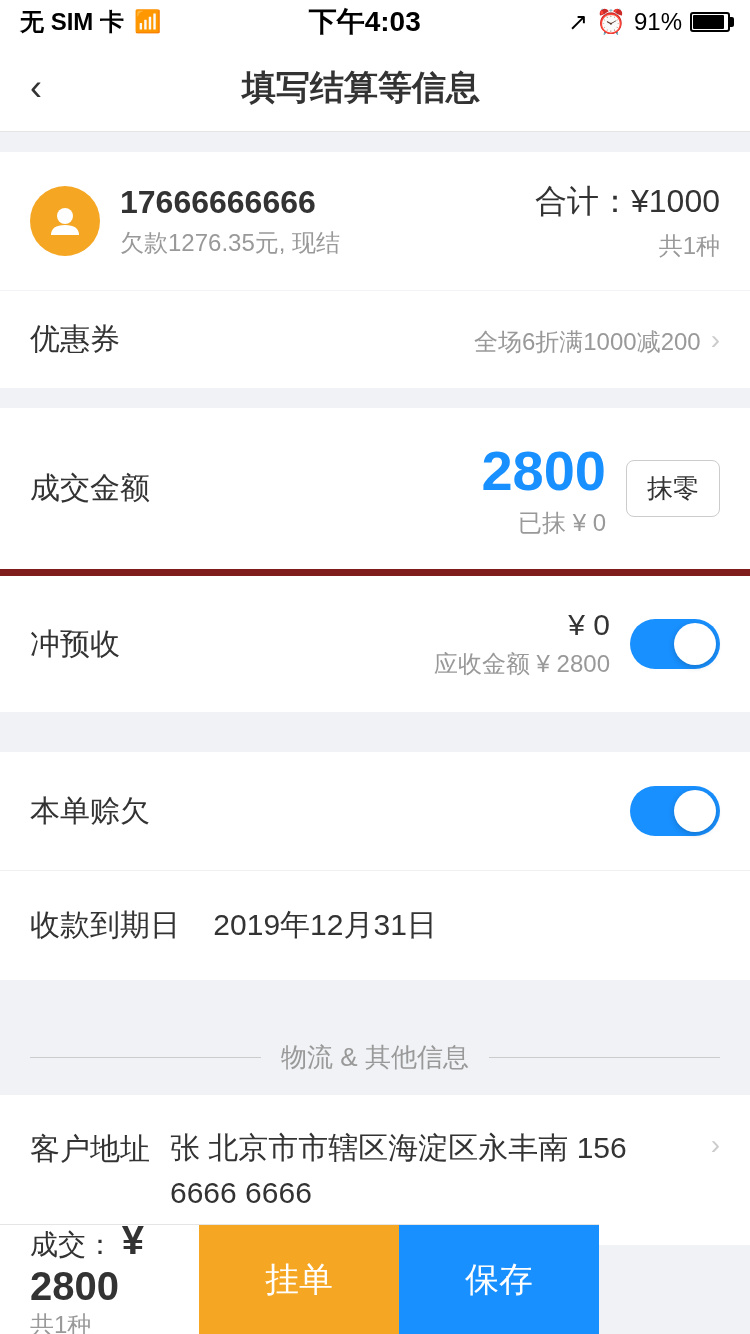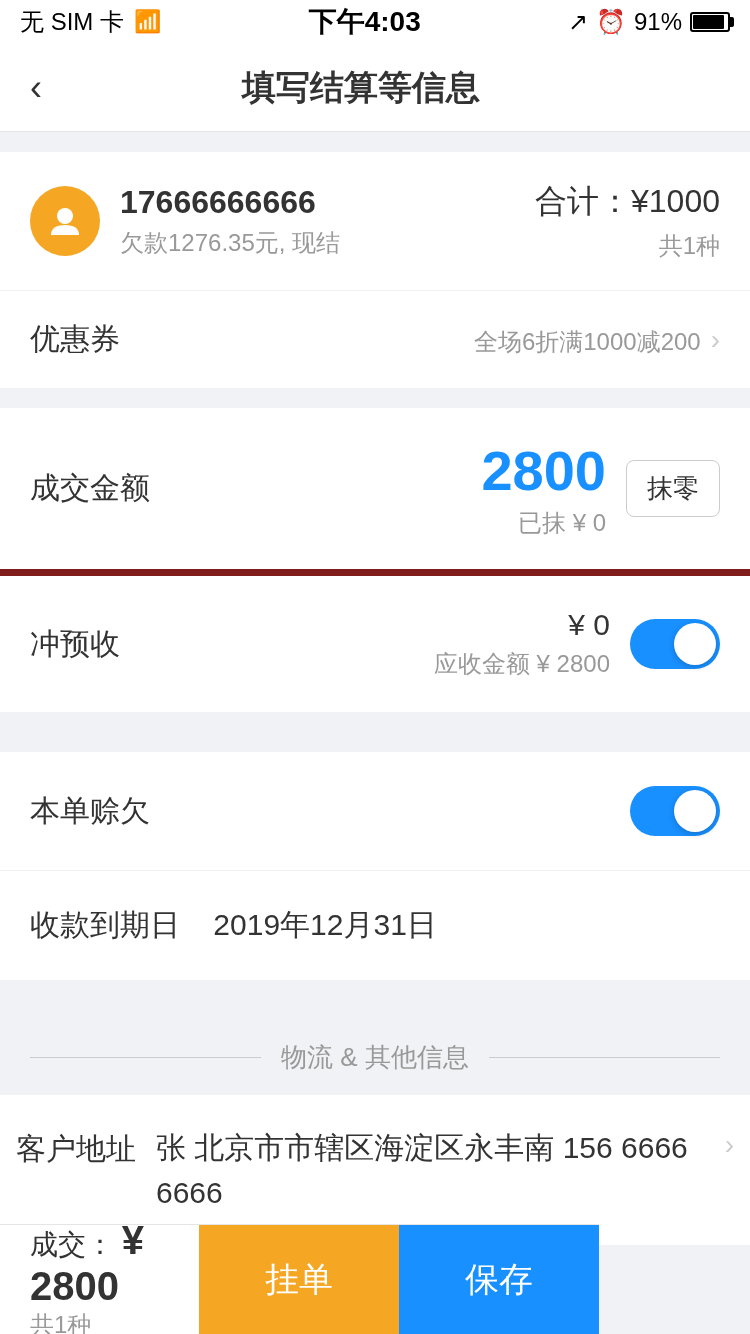--- a/index.html
+++ b/index.html
@@ -18,21 +18,21 @@
     .status-bar {
       height: 44px;
       background: #fff;
       display: flex;
       align-items: center;
       justify-content: space-between;
       padding: 0 20px;
       font-size: 24px;
       color: #000;
     }
-    .status-left { display: flex; align-items: center; gap: 10px; }
+    .status-left { display: flex; align-items: center; gap: 10px; font-weight: bold; }
     .status-center { font-weight: 600; font-size: 28px; }
     .status-right { display: flex; align-items: center; gap: 8px; font-size: 24px; }
     .battery-icon {
       width: 40px; height: 20px; border: 2px solid #000; border-radius: 3px;
       position: relative; display: inline-block;
     }
     .battery-icon::after {
       content: '';
       position: absolute; right: -6px; top: 50%;
       transform: translateY(-50%);
@@ -200,21 +200,21 @@
       flex: 1; height: 1px; background: #ccc;
     }
     .logistics-label {
       font-size: 26px; color: #999;
       padding: 0 20px;
     }
 
     
     .address-row {
       background: #fff;
-      padding: 30px 16px;
+      padding: 30px 30px;
       display: flex;
       align-items: flex-start;
       justify-content: space-between;
       cursor: pointer;
     }
     .address-label { font-size: 30px; color: #333; width: 120px; flex-shrink: 0; margin-top: 4px; }
     .address-value { font-size: 30px; color: #333; flex: 1; padding: 0 20px; line-height: 1.5; }
     .chevron-right { font-size: 28px; color: #ccc; margin-top: 4px; }
 
     

